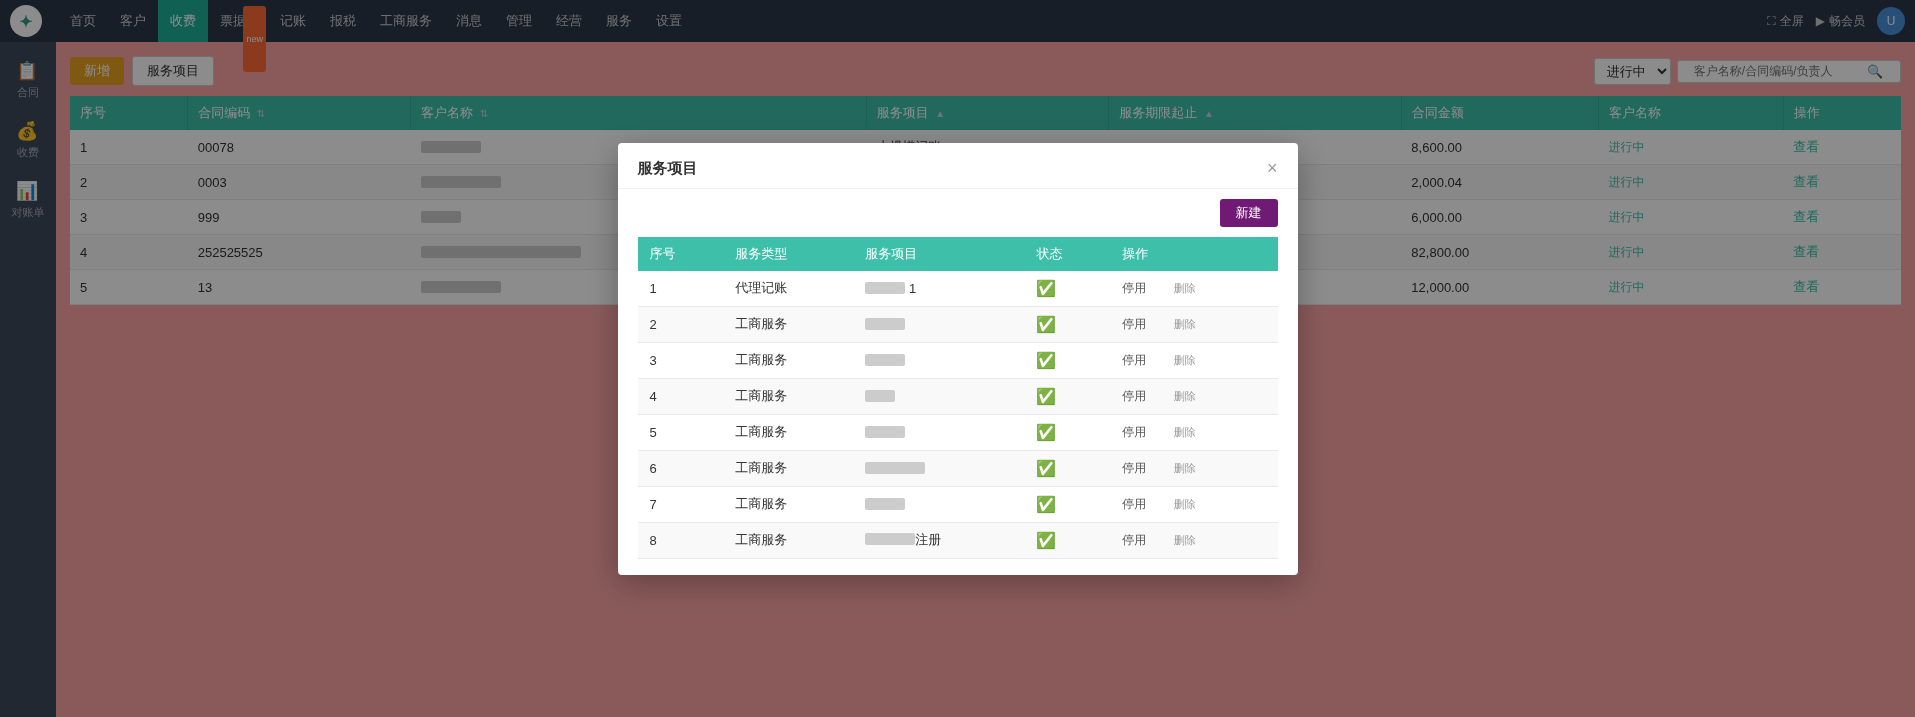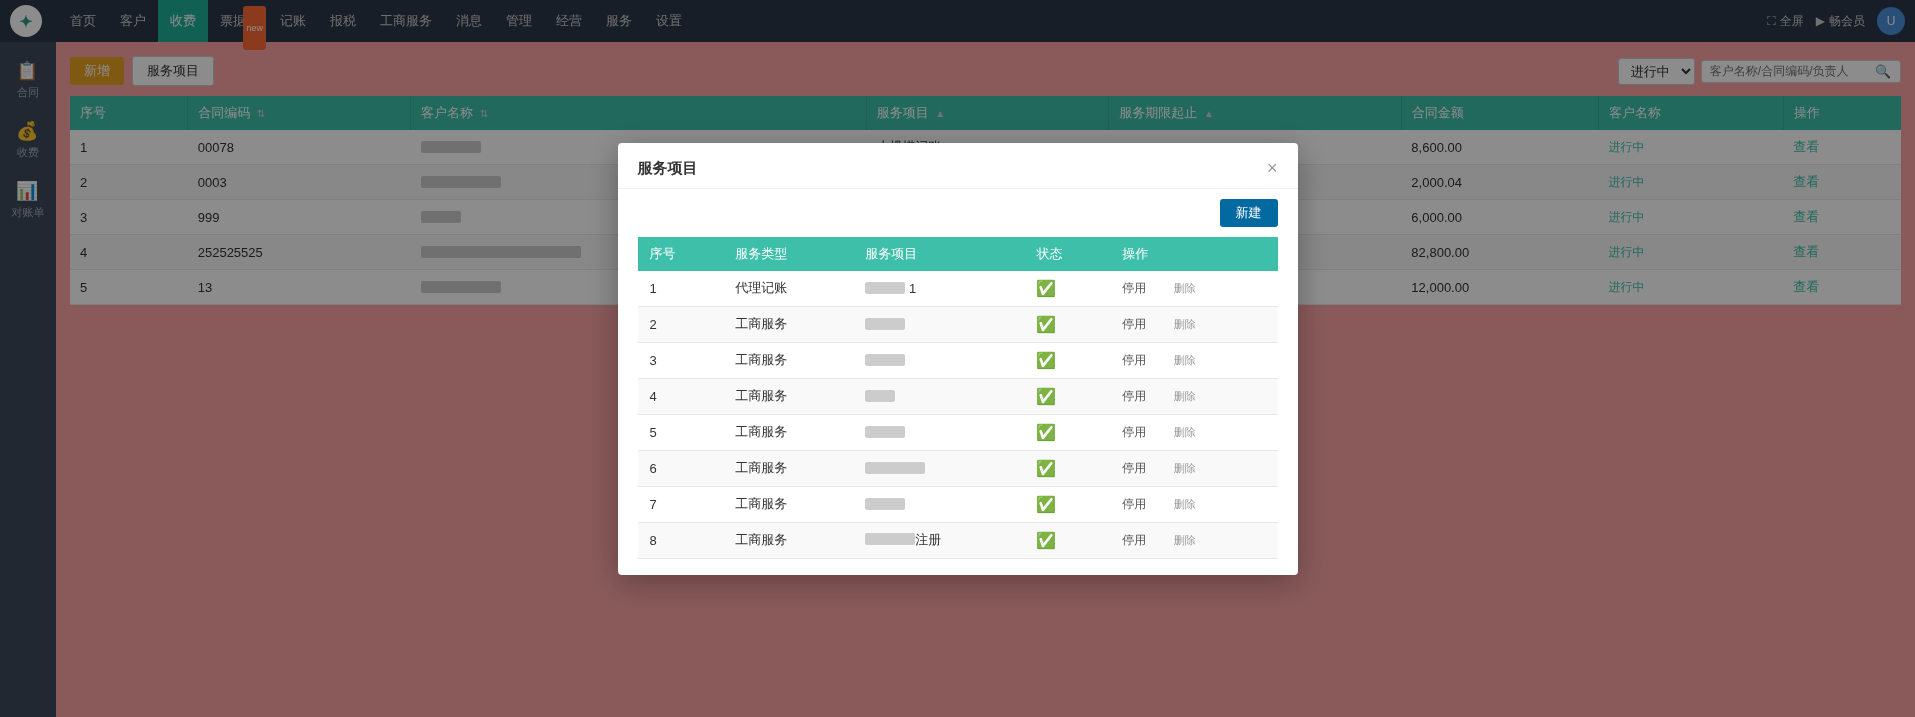--- a/index.html
+++ b/index.html
@@ -26,21 +26,21 @@
       padding: 0 12px; height: 42px; line-height: 42px;
       cursor: pointer; color: #ccc; font-size: 13px;
       position: relative;
     }
     .nav-item.active {
       background: #20b09a; color: #fff;
     }
     .nav-item .badge-new {
       position: absolute; top: 6px; right: 2px;
       background: #ff6b35; color: #fff; font-size: 9px;
-      padding: 1px 3px; border-radius: 3px;
+      padding: 12px 3px; border-radius: 3px;
     }
     .top-nav-right {
       margin-left: auto;
       display: flex; align-items: center; gap: 12px;
       color: #ccc; font-size: 12px;
     }
     .top-nav-right .fullscreen-btn, .top-nav-right .vip-btn {
       display: flex; align-items: center; gap: 4px; cursor: pointer;
     }
     .avatar {
@@ -85,21 +85,21 @@
       padding: 5px 14px; border-radius: 3px; cursor: pointer; font-size: 13px; color: #333;
     }
     .toolbar-right { margin-left: auto; display: flex; align-items: center; gap: 6px; }
     .select-status {
       border: 1px solid #ccc; padding: 4px 8px; border-radius: 3px;
       background: #fff; font-size: 13px; color: #333;
     }
     .search-box {
       display: flex; align-items: center;
       border: 1px solid #ccc; background: #fff; border-radius: 3px;
-      padding: 3px 8px; gap: 6px;
+      padding: 3px 16px; gap: 14px;
     }
     .search-box input {
       border: none; outline: none; font-size: 12px; width: 160px; color: #999;
     }
     .search-icon { color: #999; cursor: pointer; }
 
     
     .data-table { width: 100%; border-collapse: collapse; background: #fff; }
     .data-table thead tr { background: #3dbfaa; color: #fff; }
     .data-table thead th {
@@ -141,21 +141,21 @@
     .modal-title { font-size: 15px; font-weight: bold; color: #333; }
     .modal-close {
       cursor: pointer; color: #999; font-size: 18px; line-height: 1;
       background: none; border: none;
     }
     .modal-toolbar {
       padding: 10px 20px;
       display: flex; justify-content: flex-end;
     }
     .btn-modal-new {
-      background: #0369a1; color: #fff; border: none;
+      background: #701a75; color: #fff; border: none;
       padding: 5px 16px; border-radius: 3px; cursor: pointer; font-size: 13px;
     }
     .modal-body { flex: 1; overflow-y: auto; padding: 0 20px 16px 20px; }
 
     
     .modal-table { width: 100%; border-collapse: collapse; }
     .modal-table thead tr { background: #3dbfaa; color: #fff; }
     .modal-table thead th {
       padding: 8px 12px; text-align: left; font-weight: normal; font-size: 13px;
     }

